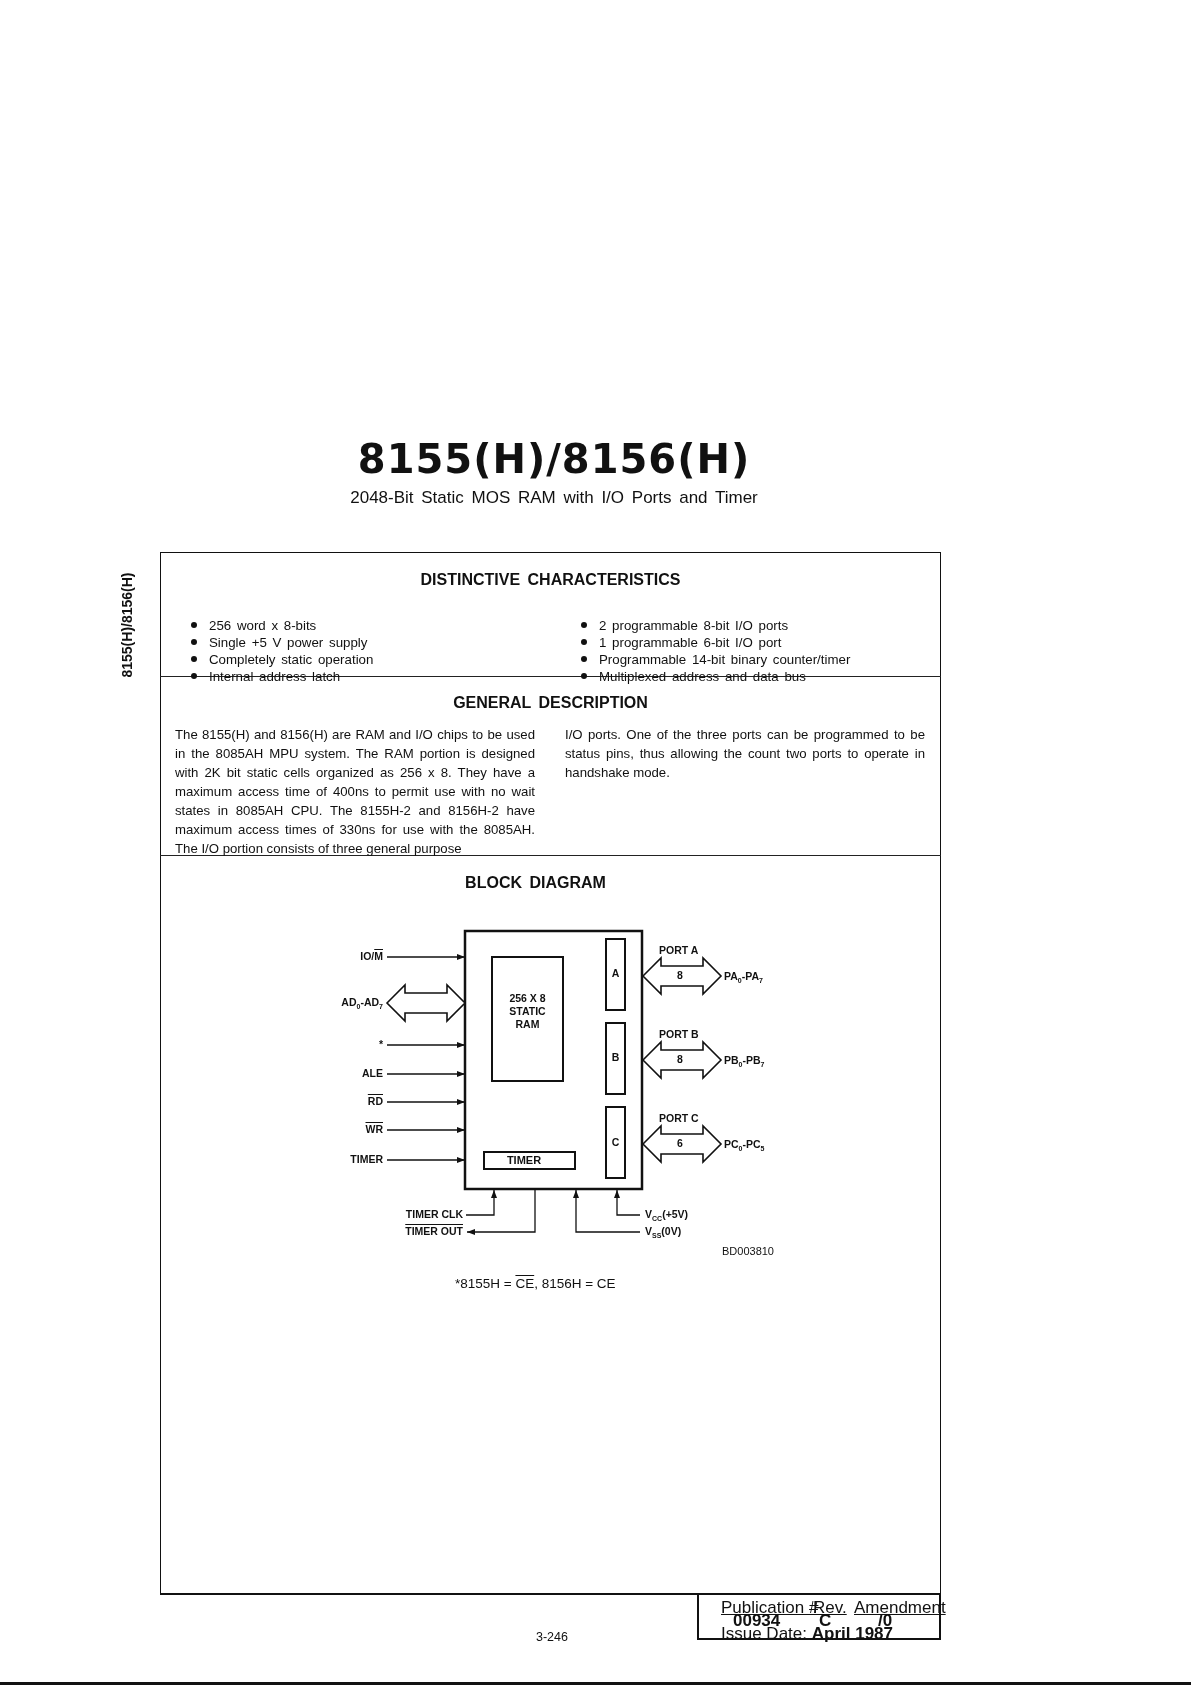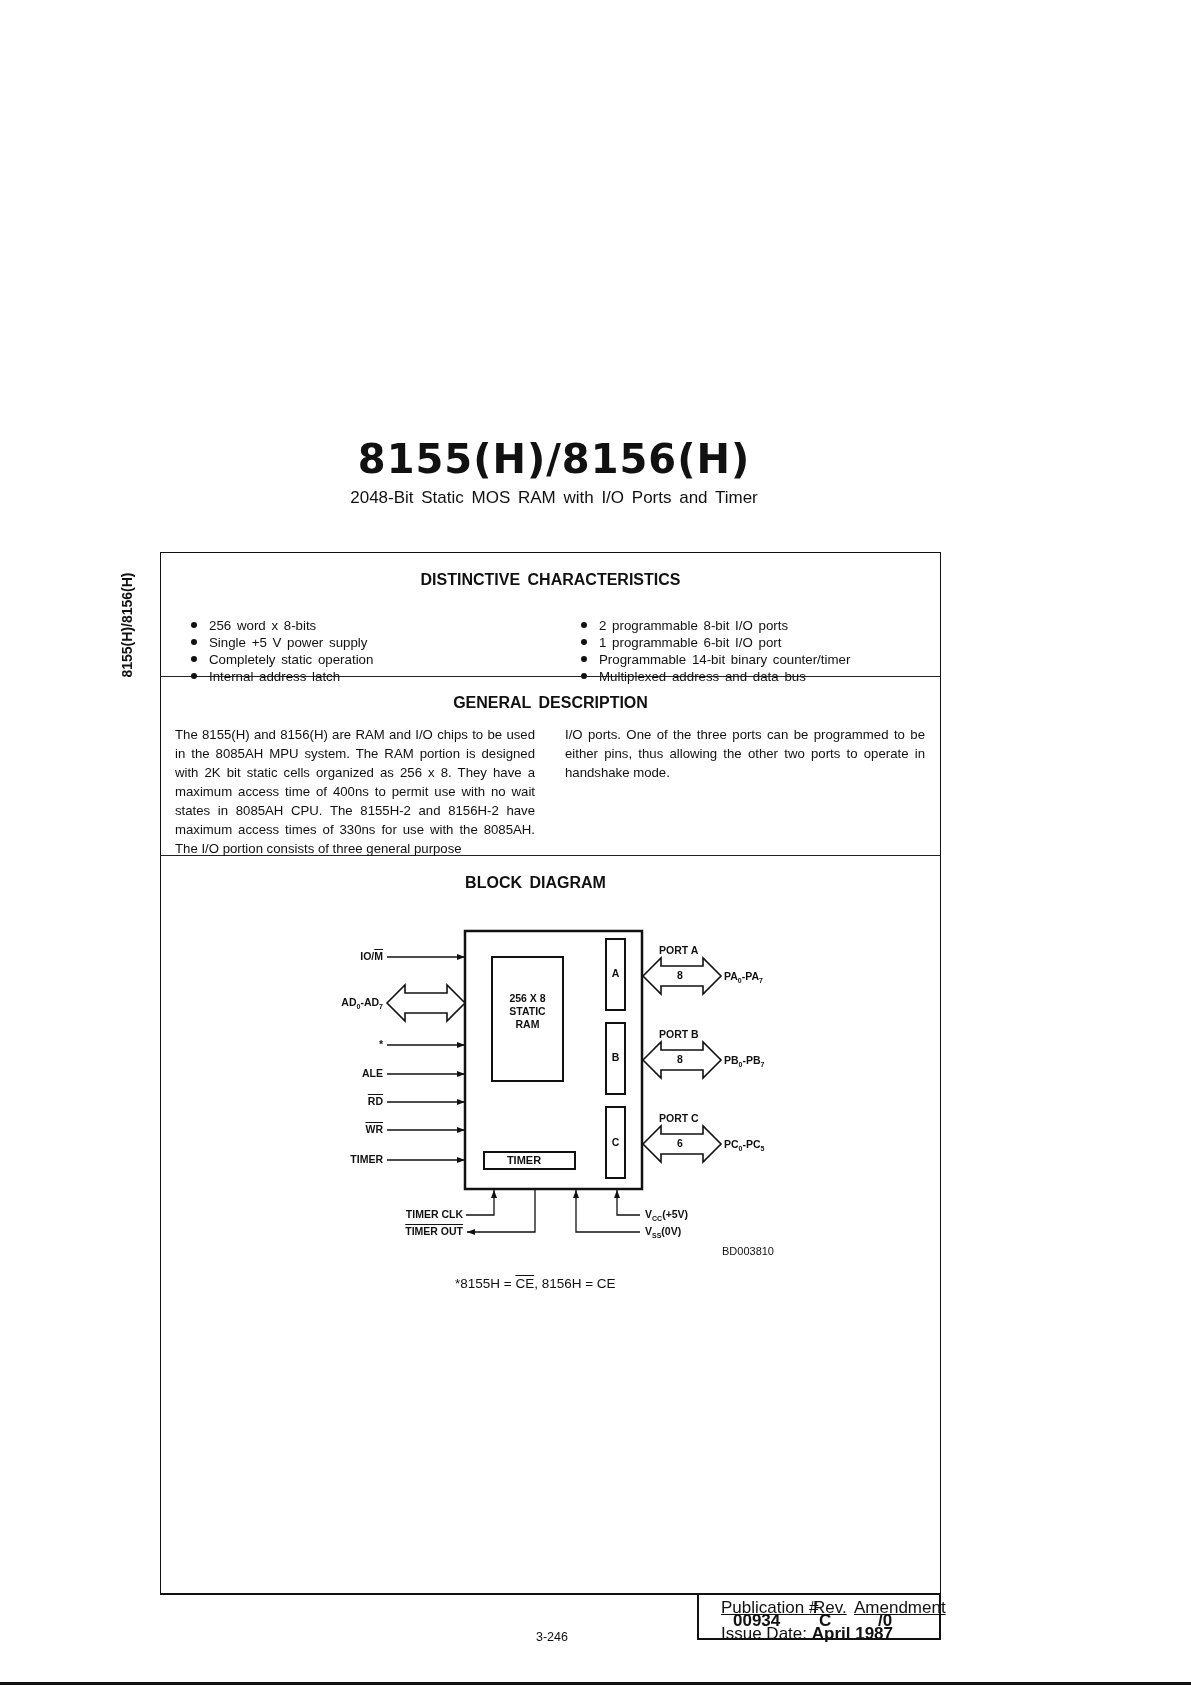--- a/index.html
+++ b/index.html
@@ -51,21 +51,21 @@
   <li>1 programmable 6-bit I/O port</li>
   <li>Programmable 14-bit binary counter/timer</li>
   <li>Multiplexed address and data bus</li>
 </ul>
 
 <div class="abs sec-title" style="top:694px;">GENERAL DESCRIPTION</div>
 <div class="abs para" style="left:175px; top:725px; width:360px;">
   <p>The 8155(H) and 8156(H) are RAM and I/O chips to be used in the 8085AH MPU system. The RAM portion is designed with 2K bit static cells organized as 256 x 8. They have a maximum access time of 400ns to permit use with no wait states in 8085AH CPU. The 8155H-2 and 8156H-2 have maximum access times of 330ns for use with the 8085AH. The I/O portion consists of three general purpose</p>
 </div>
 <div class="abs para" style="left:565px; top:725px; width:360px;">
-  <p>I/O ports. One of the three ports can be programmed to be either pins, thus allowing the other two ports to operate in handshake mode.</p>
+  <p>I/O ports. One of the three ports can be programmed to be status pins, thus allowing the count two ports to operate in handshake mode.</p>
 </div>
 
 <div class="abs sec-title" style="top:874px; left:160px; width:781px; padding-right:30px; box-sizing:border-box;">BLOCK DIAGRAM</div>
 
 <svg class="abs" style="left:0; top:0;" width="1191" height="1685">
   <defs>
     <marker id="arr" markerWidth="8" markerHeight="6" refX="8" refY="3" orient="auto" markerUnits="userSpaceOnUse">
       <path d="M0,0 L8,3 L0,6 z" fill="#111"></path>
     </marker>
   </defs>

